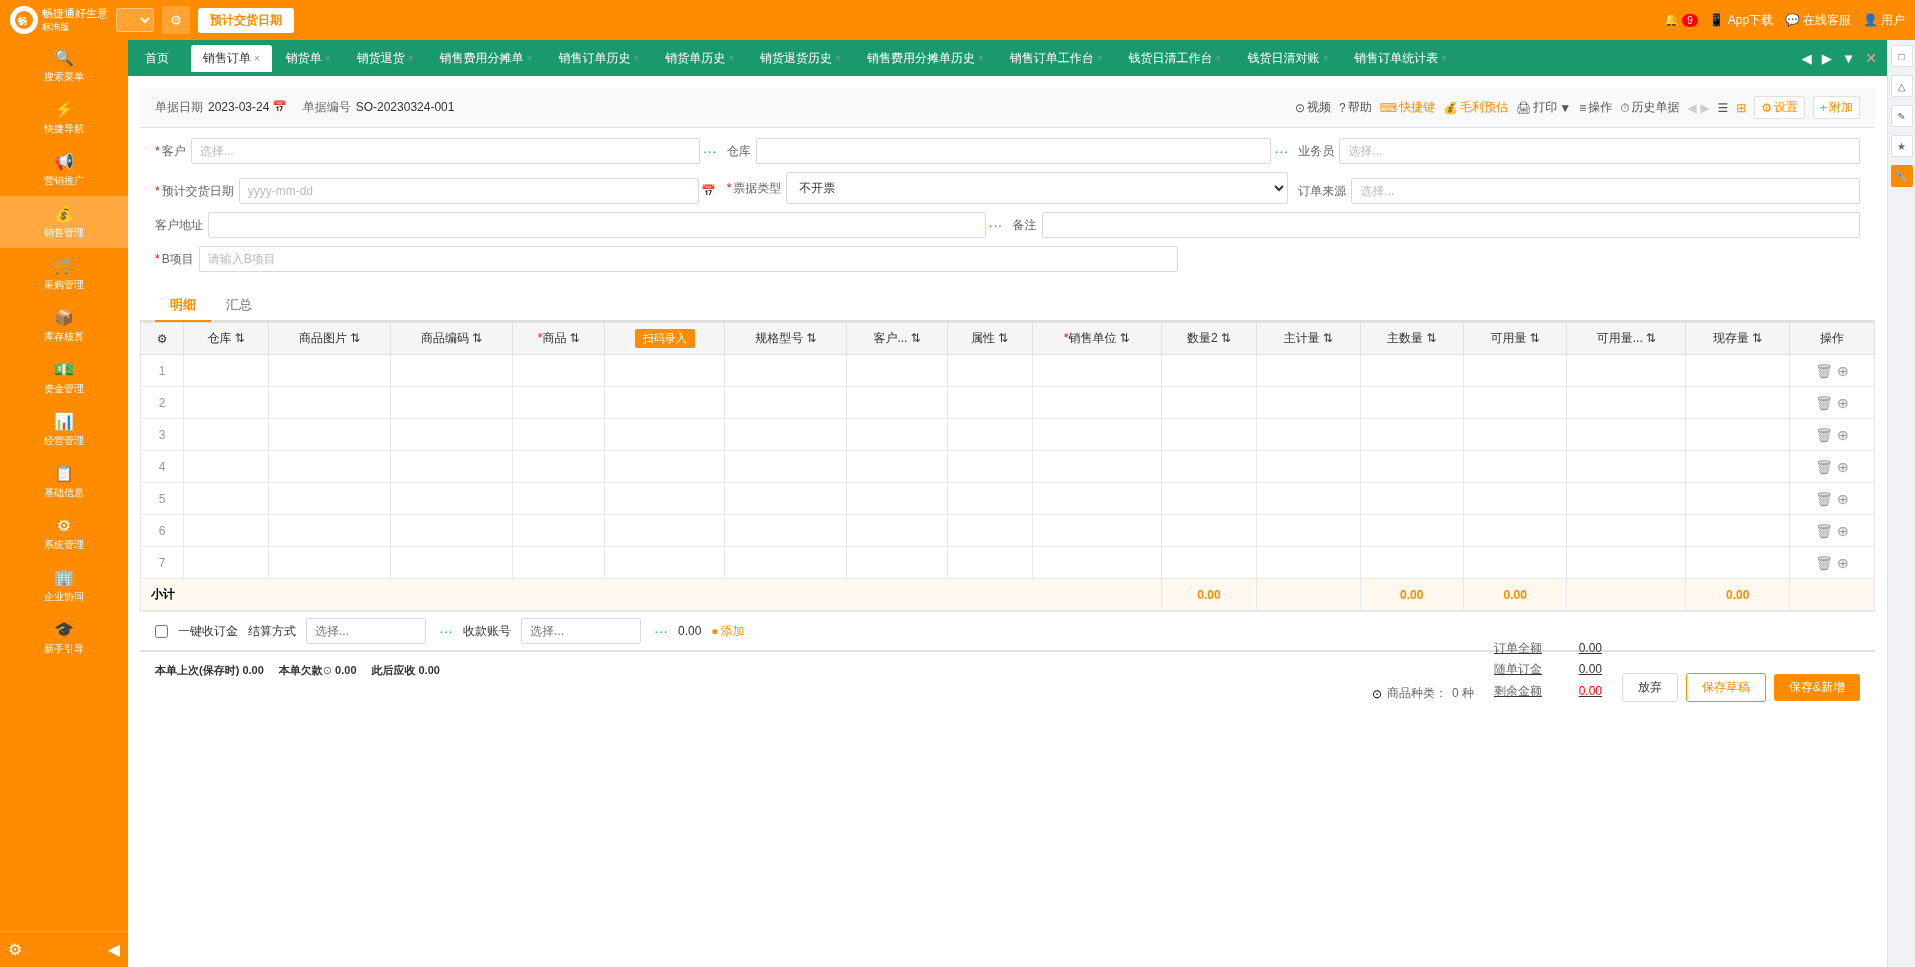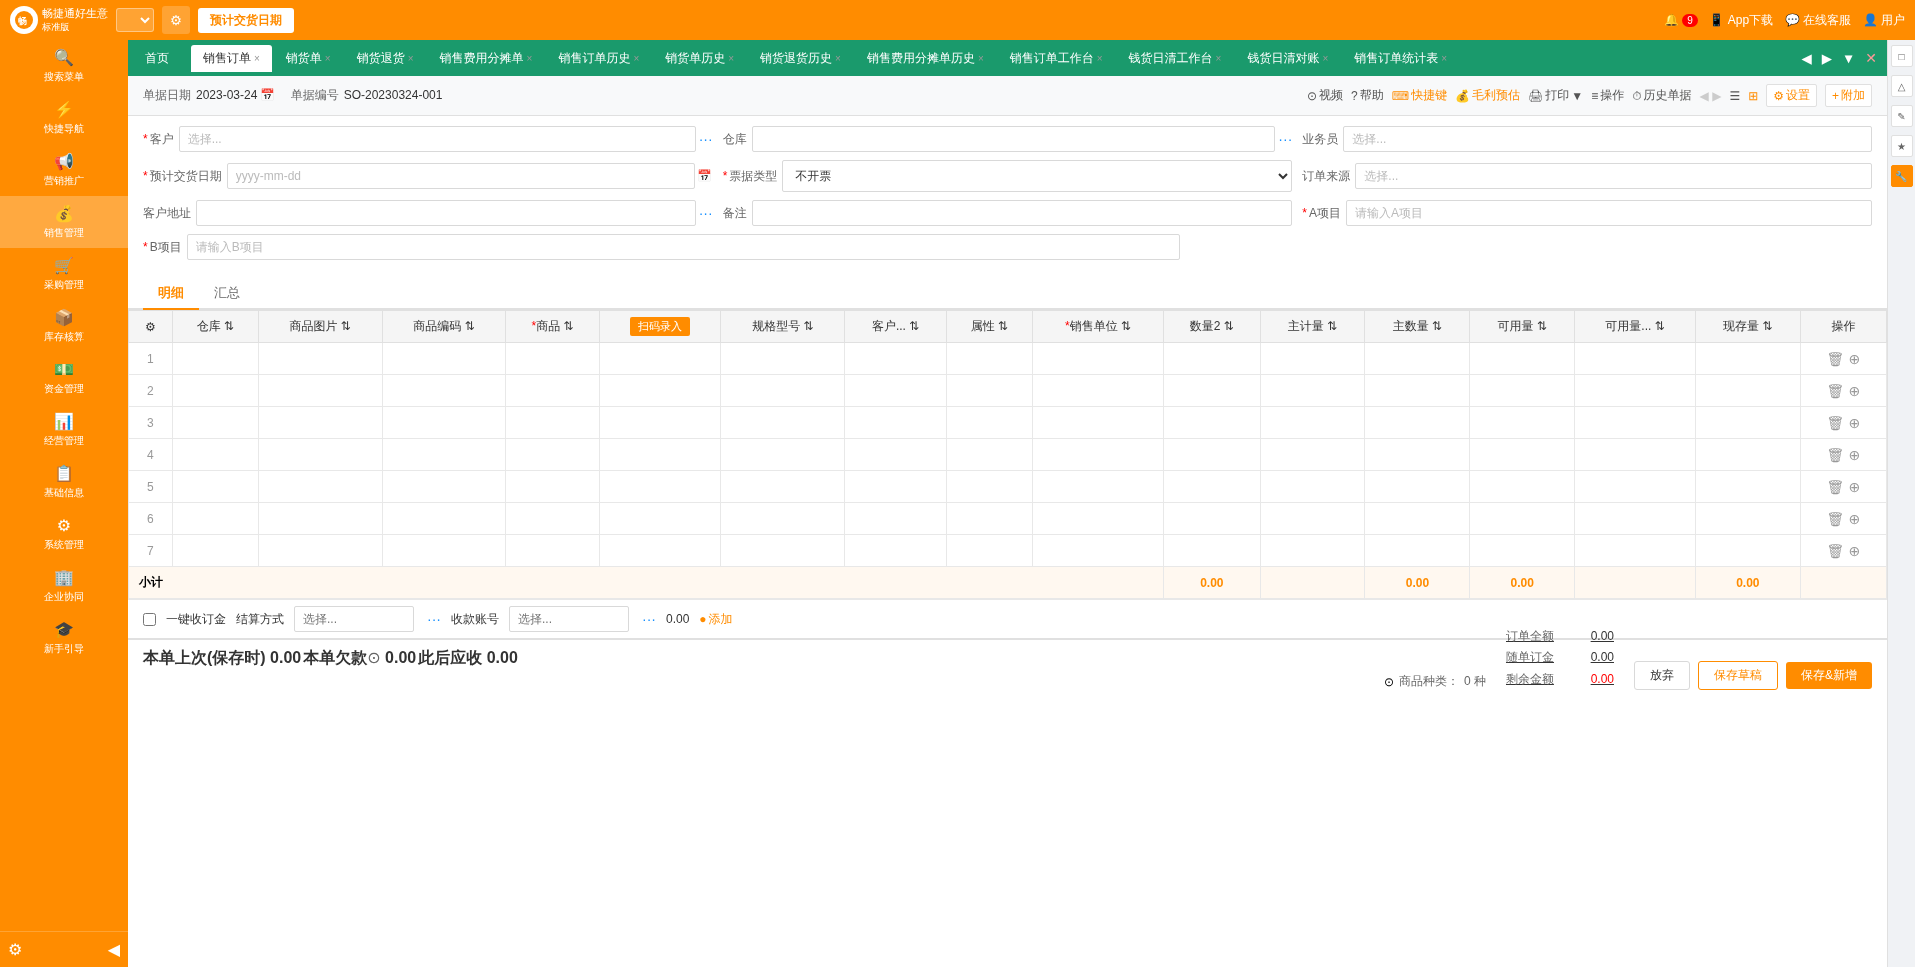--- a/index.html
+++ b/index.html
@@ -5,21 +5,21 @@
     * { box-sizing: border-box; margin: 0; padding: 0; }
     body { font-family: 'Microsoft YaHei', Arial, sans-serif; font-size: 12px; background: #f0f2f5; overflow: hidden; }
 
     
     .app-container { display: flex; flex-direction: column; height: 967px; width: 1915px; }
     .top-bar { height: 40px; background: #ff8c00; display: flex; align-items: center; padding: 0 10px; justify-content: space-between; flex-shrink: 0; }
     .main-layout { display: flex; flex: 1; overflow: hidden; }
     .sidebar { width: 128px; background: #ff8c00; display: flex; flex-direction: column; flex-shrink: 0; }
     .content-area { flex: 1; display: flex; flex-direction: column; overflow: hidden; }
     .nav-tabs { height: 36px; background: #1a9a6c; display: flex; align-items: center; padding: 0 5px; overflow: hidden; flex-shrink: 0; }
-    .page-content { flex: 1; background: #fff; overflow-y: auto; padding: 0; }
+    .page-content { flex: 1; background: #fff; overflow-y: auto; padding: 12px; }
 
     
     .top-bar-left { display: flex; align-items: center; gap: 8px; }
     .logo-area { display: flex; align-items: center; gap: 4px; }
     .logo-icon { width: 28px; height: 28px; background: #fff; border-radius: 50%; display: flex; align-items: center; justify-content: center; }
     .logo-icon svg { width: 20px; height: 20px; }
     .logo-text { color: #fff; font-size: 11px; line-height: 1.2; }
     .system-select { background: rgba(255,255,255,0.2); border: 1px solid rgba(255,255,255,0.4); color: #fff; padding: 3px 8px; border-radius: 3px; font-size: 12px; cursor: pointer; }
     .gear-btn { background: rgba(255,255,255,0.2); border: none; color: #fff; width: 28px; height: 28px; border-radius: 3px; cursor: pointer; display: flex; align-items: center; justify-content: center; }
     .industry-btn { background: #fff; color: #ff8c00; border: none; padding: 4px 12px; border-radius: 3px; cursor: pointer; font-size: 12px; font-weight: bold; }
@@ -41,21 +41,21 @@
     .form-header { padding: 8px 15px; background: #f8f9fa; border-bottom: 1px solid #e0e0e0; display: flex; align-items: center; justify-content: space-between; }
     .form-header-left { display: flex; align-items: center; gap: 15px; }
     .form-header-right { display: flex; align-items: center; gap: 8px; font-size: 12px; color: #555; }
     .field-label { color: #666; margin-right: 5px; font-size: 12px; }
     .field-value { color: #333; font-size: 12px; }
     .header-btn { color: #555; cursor: pointer; font-size: 12px; display: flex; align-items: center; gap: 2px; }
     .header-btn.orange { color: #ff8c00; }
 
     
     .form-body { padding: 10px 15px; background: #fff; }
-    .form-row { display: flex; align-items: center; gap: 10px; margin-bottom: 8px; }
+    .form-row { display: flex; align-items: flex-end; gap: 10px; margin-bottom: 8px; }
     .form-field { display: flex; align-items: center; flex: 1; min-width: 0; }
     .form-field label { color: #666; font-size: 12px; white-space: nowrap; margin-right: 5px; }
     .form-field label.required::before { content: '*'; color: #f00; margin-right: 2px; }
     .form-input { border: 1px solid #d9d9d9; border-radius: 2px; padding: 3px 8px; font-size: 12px; color: #333; flex: 1; min-width: 0; height: 26px; }
     .form-input::placeholder { color: #bbb; }
     .form-select { border: 1px solid #d9d9d9; border-radius: 2px; padding: 3px 8px; font-size: 12px; color: #333; height: 32px; background: #fff; }
     .dots-btn { color: #1890ff; cursor: pointer; font-size: 14px; margin-left: 3px; }
     .date-icon { color: #999; cursor: pointer; margin-left: 3px; }
 
     
@@ -82,21 +82,21 @@
     .btn-discard { background: #fff; border: 1px solid #d9d9d9; color: #333; padding: 5px 15px; border-radius: 3px; cursor: pointer; font-size: 12px; }
     .btn-save-draft { background: #fff; border: 1px solid #ff8c00; color: #ff8c00; padding: 5px 15px; border-radius: 3px; cursor: pointer; font-size: 12px; }
     .btn-save-new { background: #ff8c00; border: none; color: #fff; padding: 5px 15px; border-radius: 3px; cursor: pointer; font-size: 12px; }
 
     
     .right-panel { width: 28px; background: #f0f2f5; border-left: 1px solid #e0e0e0; display: flex; flex-direction: column; align-items: center; padding: 5px 2px; gap: 8px; }
     .right-panel-btn { width: 22px; height: 22px; background: #fff; border: 1px solid #e0e0e0; border-radius: 2px; display: flex; align-items: center; justify-content: center; cursor: pointer; font-size: 10px; color: #666; }
 
     
     .footer-bar { height: 38px; background: #fff; border-top: 2px solid #e0e0e0; display: flex; align-items: center; justify-content: space-between; padding: 0 15px; flex-shrink: 0; }
-    .footer-left { display: flex; align-items: center; gap: 2px; font-size: 16px; color: #666; }
+    .footer-left { display: flex; align-items: center; gap: 15px; font-size: 11px; color: #666; }
     .footer-right { display: flex; align-items: center; gap: 8px; }
 
     
     .table-scroll { overflow-x: auto; }
     .table-scroll::-webkit-scrollbar { height: 6px; }
     .table-scroll::-webkit-scrollbar-track { background: #f1f1f1; }
     .table-scroll::-webkit-scrollbar-thumb { background: #ccc; border-radius: 3px; }
 
     
     .payment-row { padding: 6px 15px; background: #fff; display: flex; align-items: center; gap: 10px; border-top: 1px solid #e8e8e8; }
@@ -339,24 +339,20 @@
 
           <div class="form-row">
             <div class="form-field" style="flex:1.2;">
               <label>客户地址</label>
               <input class="form-input" style="">
               <span class="dots-btn">···</span>
             </div>
             <div class="form-field" style="flex:1.2;">
               <label>备注</label>
               <input class="form-input" style="">
-            </div>
-            <div class="form-field" style="flex:1.2;">
-              <label class="required">A项目</label>
-              <input class="form-input" placeholder="请输入A项目" style="">
             </div>
           </div>
 
           <div class="form-row">
             <div class="form-field" style="flex:0.6;">
               <label class="required">B项目</label>
               <input class="form-input" placeholder="请输入B项目" style="">
             </div>
           </div>
         </div>

